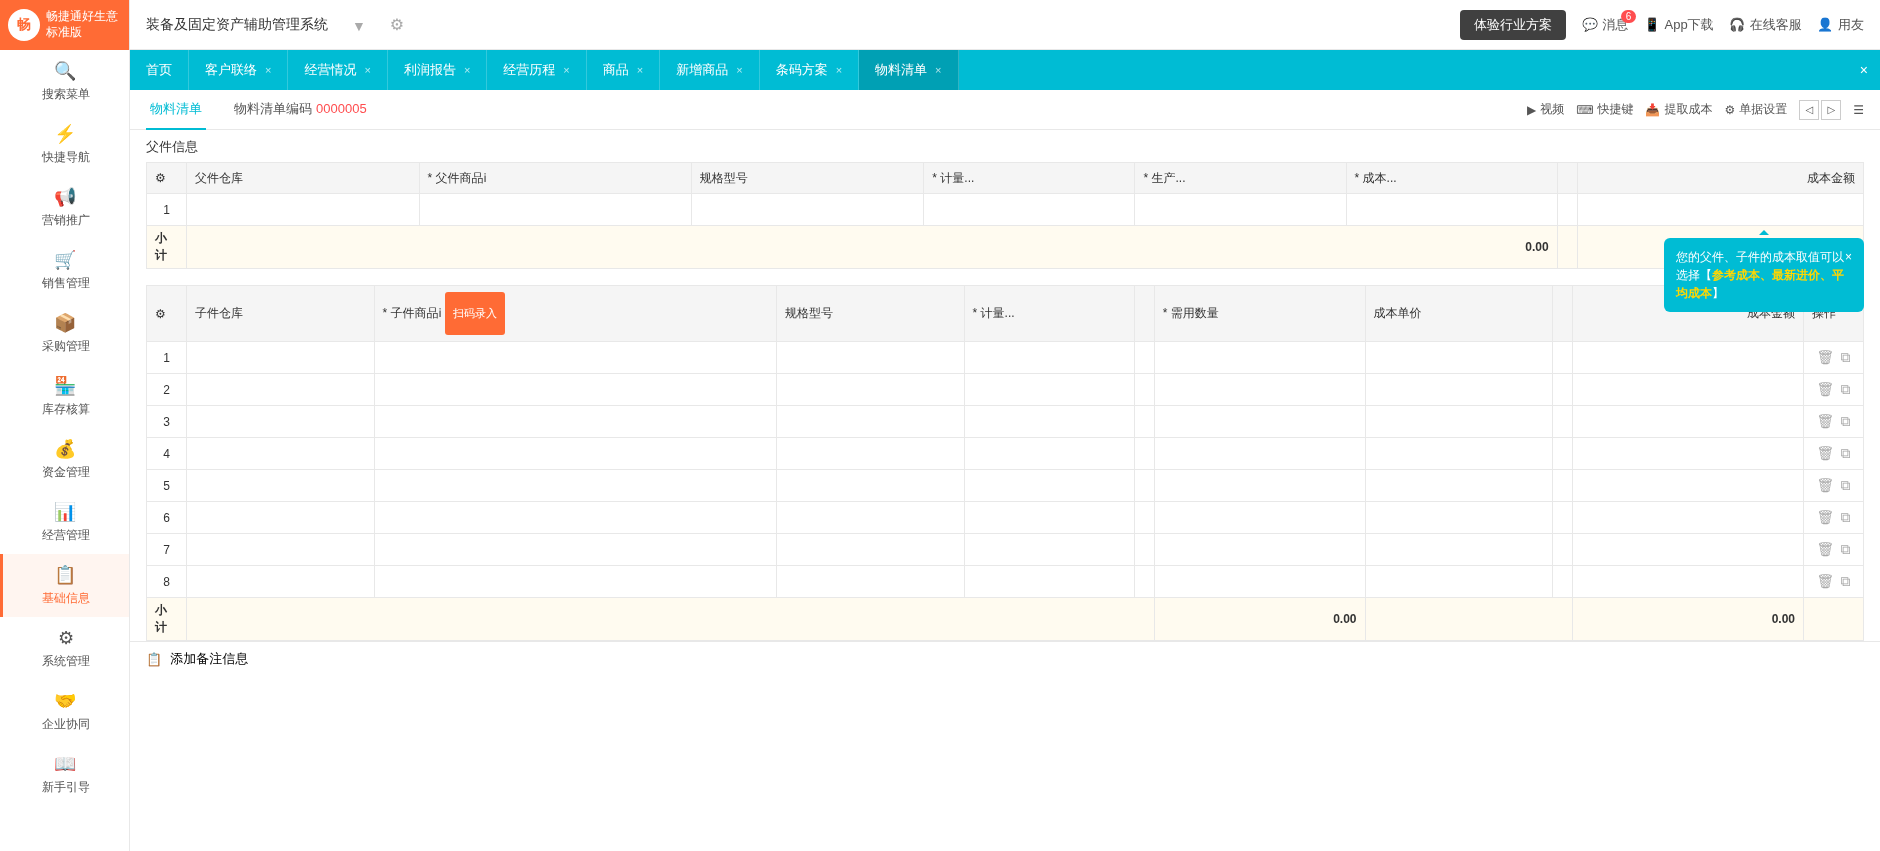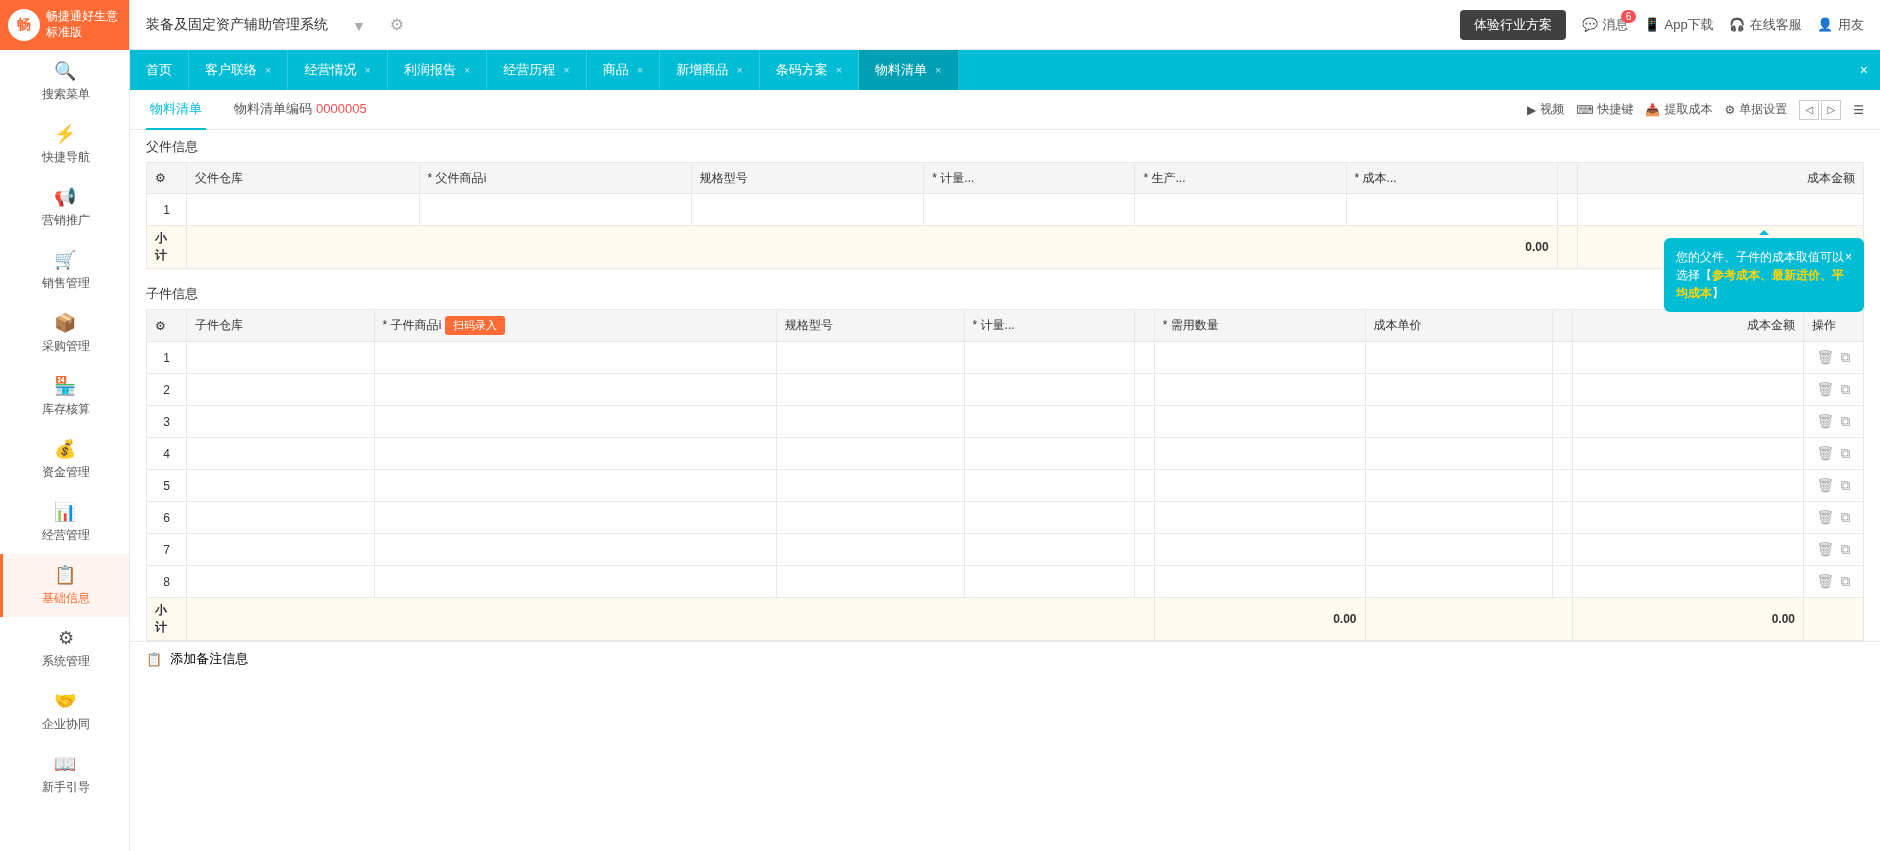--- a/index.html
+++ b/index.html
@@ -218,21 +218,21 @@
     .th-settings { width: 40px; text-align: center; }
     .th-actions { width: 60px; text-align: center; }
     .row-num { color: #999; text-align: center; }
     .col-right { text-align: right; }
 
     
     .scan-btn {
       background: #ff6b35;
       color: #fff;
       border: none;
-      padding: 2px 8px;
+      padding: 14px 8px;
       border-radius: 3px;
       font-size: 11px;
       cursor: pointer;
       white-space: nowrap;
     }
 
     
     .action-icons {
       display: flex;
       gap: 6px;
@@ -523,21 +523,20 @@
               <span style="float:right;">0.00</span>
             </td>
             <td></td>
             <td class="col-right">0.00</td>
           </tr>
         </tbody>
       </table>
     </div>
 
     <div class="section" style="margin-top:8px;">
-      <div class="section-title">子件信息</div>
       <table class="data-table">
         <thead>
           <tr>
             <th class="th-settings">⚙</th>
             <th>子件仓库</th>
             <th>
               <span>* 子件商品ℹ</span>
               <button class="scan-btn">扫码录入</button>
             </th>
             <th>规格型号</th>

